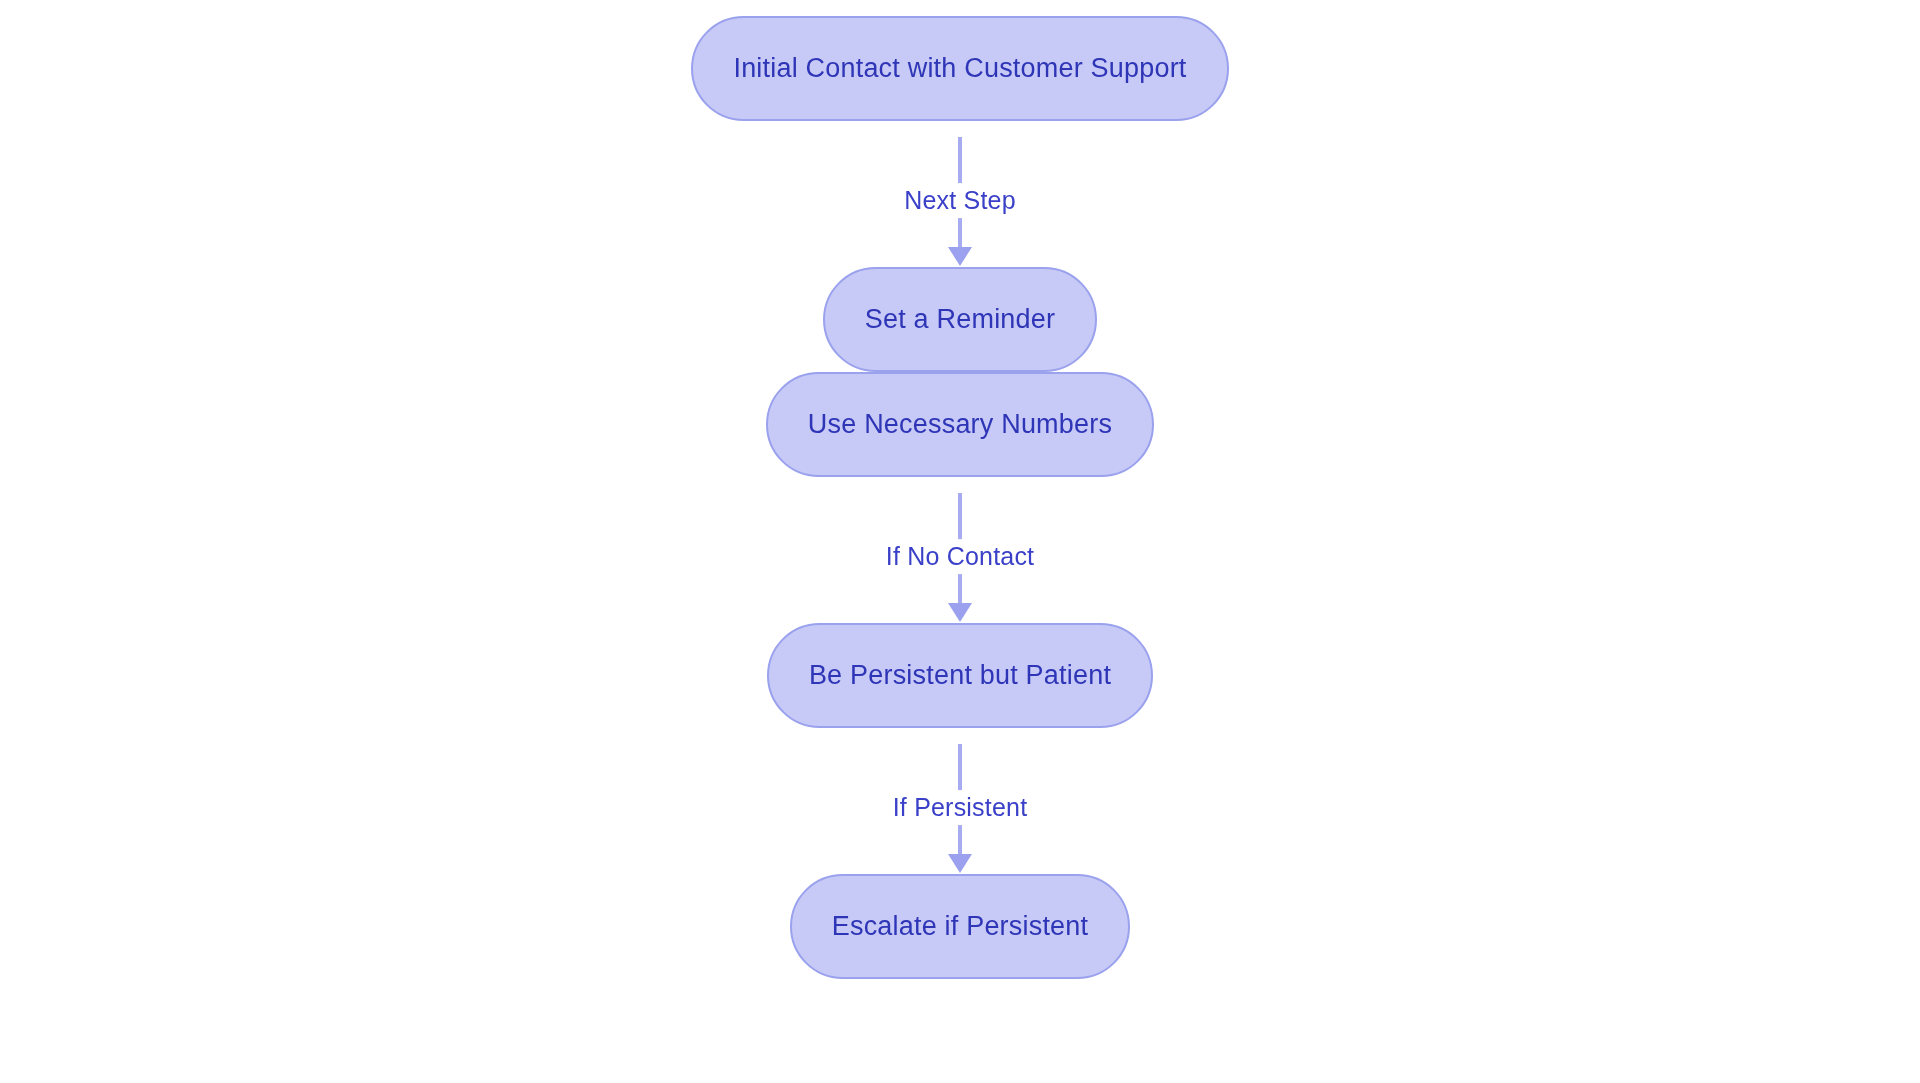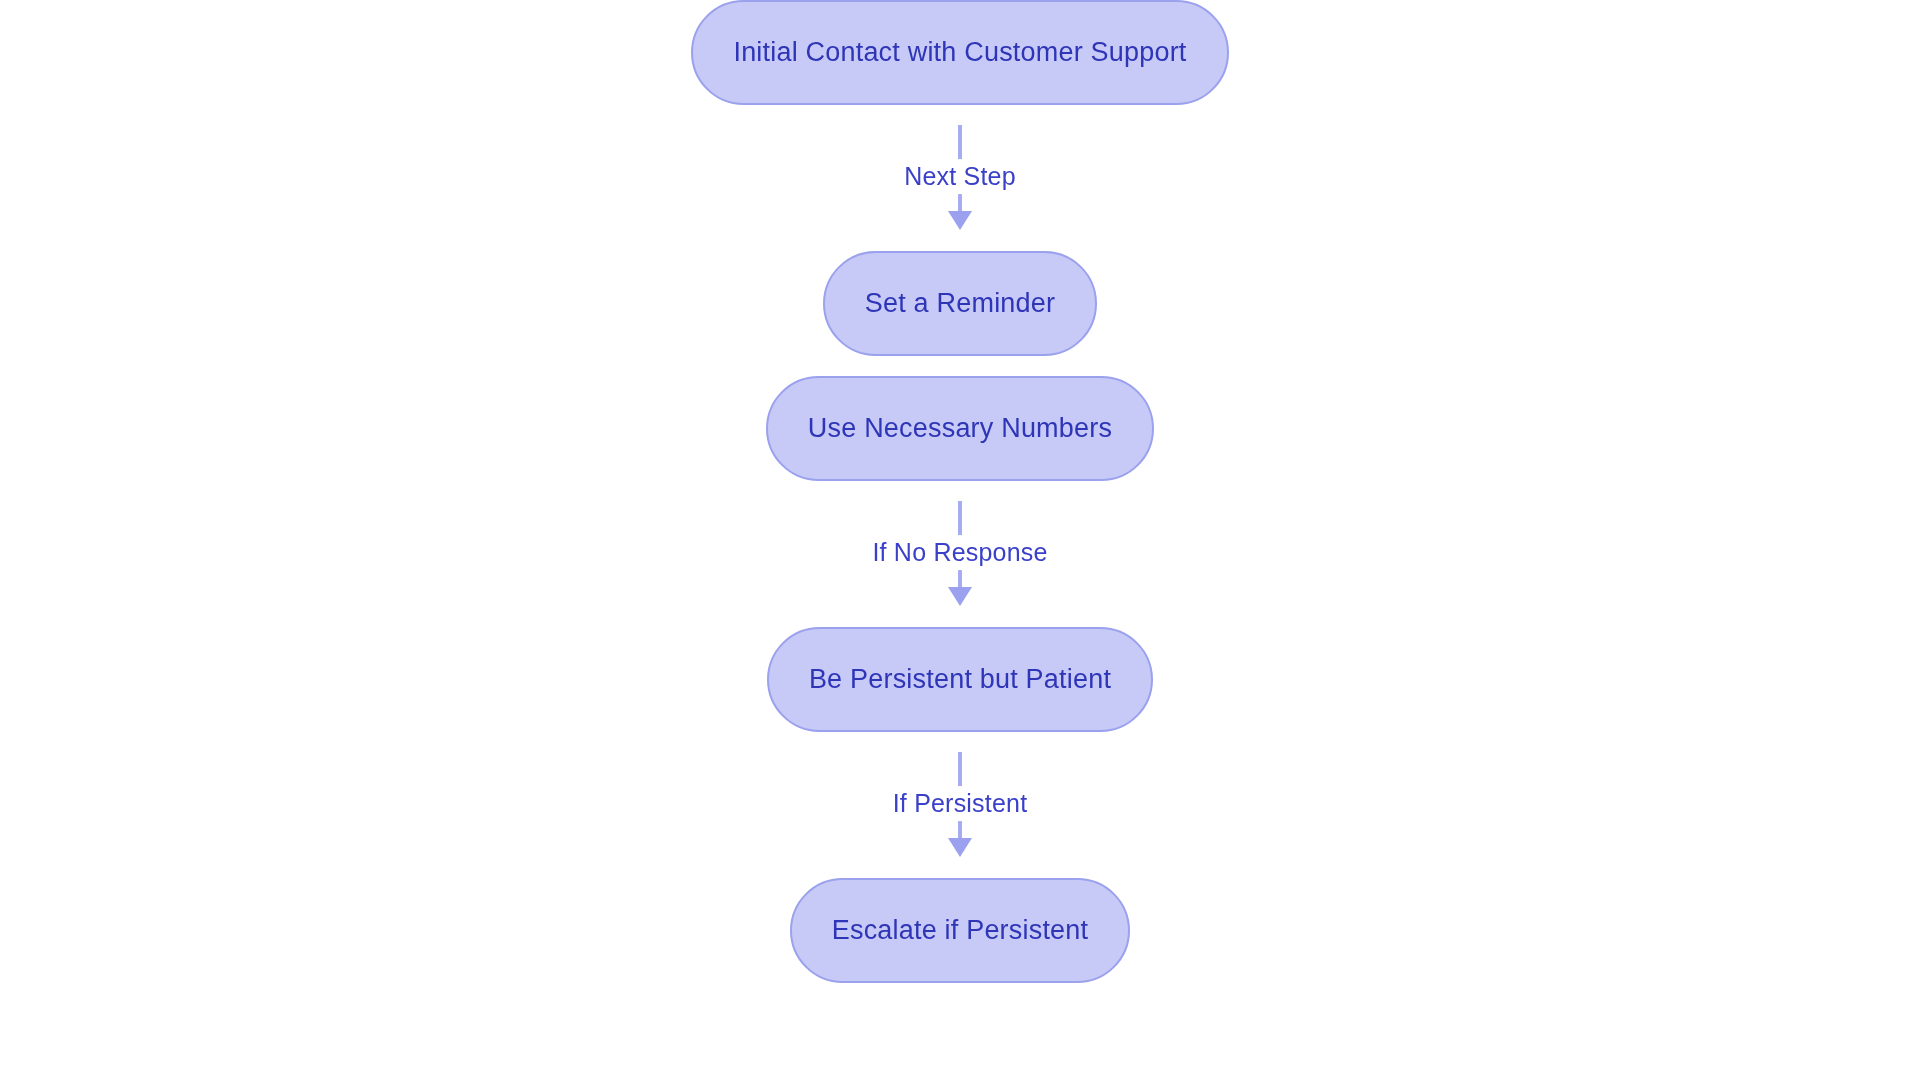--- a/index.html
+++ b/index.html
@@ -19,24 +19,24 @@
   body {
     width: 1920px;
     height: 1083px;
     background: var(--canvas-bg);
     font-family: "Liberation Sans", sans-serif;
     overflow: hidden;
   }
   .flowchart {
     width: 1920px;
     height: 1083px;
+    padding-top: 16px;
     display: flex;
     flex-direction: column;
     align-items: center;
-    gap: 20px;
   }
   .node {
     height: 105px;
     padding: 0 40px;
     min-width: 260px;
     border-radius: 52.5px;
     background: var(--node-fill);
     border: 2px solid var(--node-border);
     display: flex;
     align-items: center;
@@ -47,22 +47,23 @@
     color: var(--node-text);
     font-size: 27px;
     font-weight: 500;
     letter-spacing: 0.2px;
     white-space: nowrap;
     text-align: center;
   }
   .connector {
     position: relative;
     width: 300px;
-    height: 106px;
+    height: 130px;
     flex: 0 0 auto;
+    margin-top: 16px;
   }
   .edge-line {
     position: absolute;
     left: 50%;
     top: 0;
     bottom: 14px;
     width: 4px;
     margin-left: -2px;
     background: var(--edge-line);
   }
@@ -105,21 +106,21 @@
   </div>
     <div class="node">
     <span class="node-label">Set a Reminder</span>
   </div>
     <div class="node">
     <span class="node-label">Use Necessary Numbers</span>
   </div>
     <div class="connector">
     <div class="edge-line"></div>
     <div class="arrow-head"></div>
-    <span class="edge-label">If No Response</span>
+    <span class="edge-label">If No Contact</span>
   </div>
     <div class="node">
     <span class="node-label">Be Persistent but Patient</span>
   </div>
     <div class="connector">
     <div class="edge-line"></div>
     <div class="arrow-head"></div>
     <span class="edge-label">If Persistent</span>
   </div>
     <div class="node">

